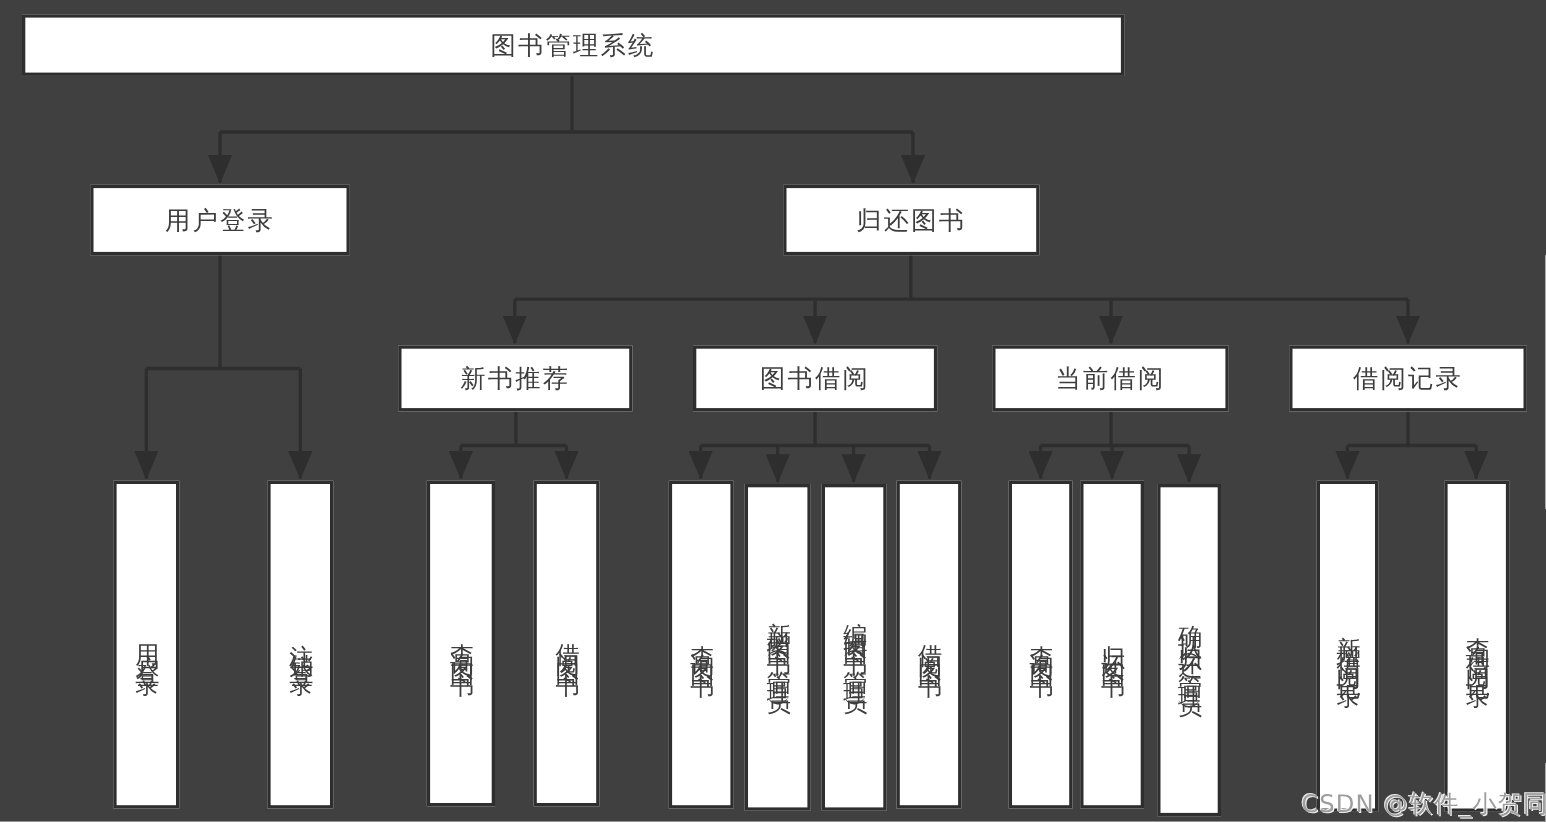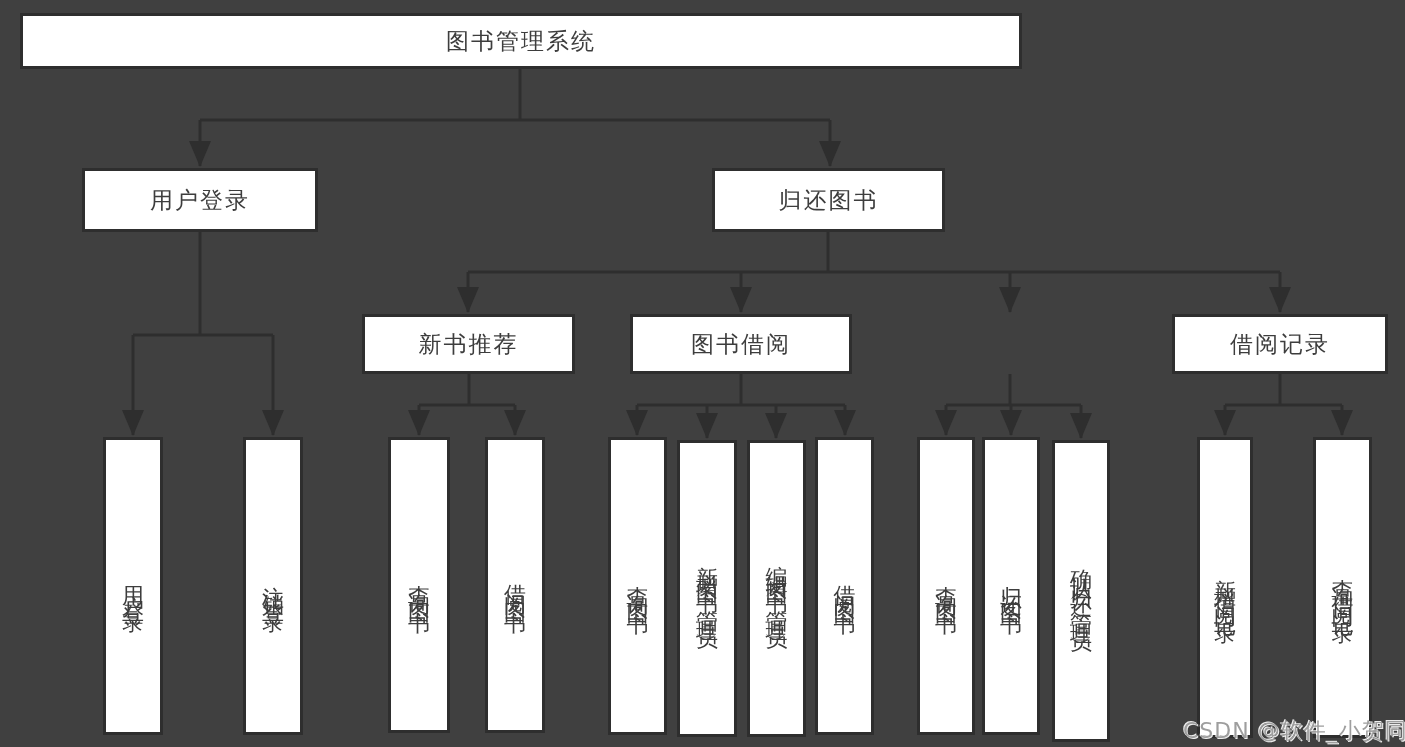--- a/index.html
+++ b/index.html
@@ -102,20 +102,23 @@
   <div class="hbox" style="left:712px;top:168px;width:233px;height:64px;">
     <span>归还图书</span>
   </div>
 
   <div class="hbox" style="left:362px;top:314px;width:213px;height:60px;font-family:Liberation Mono, monospace;">
     <span>新书推荐</span>
   </div>
   <div class="hbox" style="left:630px;top:314px;width:222px;height:60px;">
     <span>图书借阅</span>
   </div>
+  <div class="hbox" style="left:902px;top:314px;width:215px;height:60px;">
+    <span>当前借阅</span>
+  </div>
   <div class="hbox" style="left:1172px;top:314px;width:216px;height:60px;">
     <span>借阅记录</span>
   </div>
 
   <div class="vbox" style="left:103px;top:437px;width:60px;height:298px;">
     <span>用户登录</span>
   </div>
   <div class="vbox" style="left:243px;top:437px;width:60px;height:298px;">
     <span>注销登录</span>
   </div>

